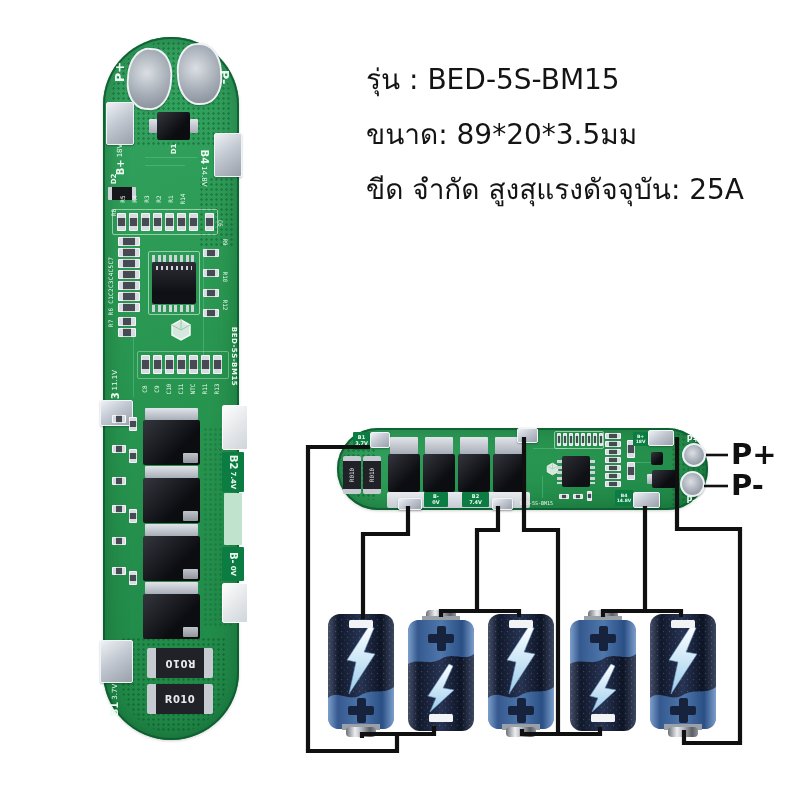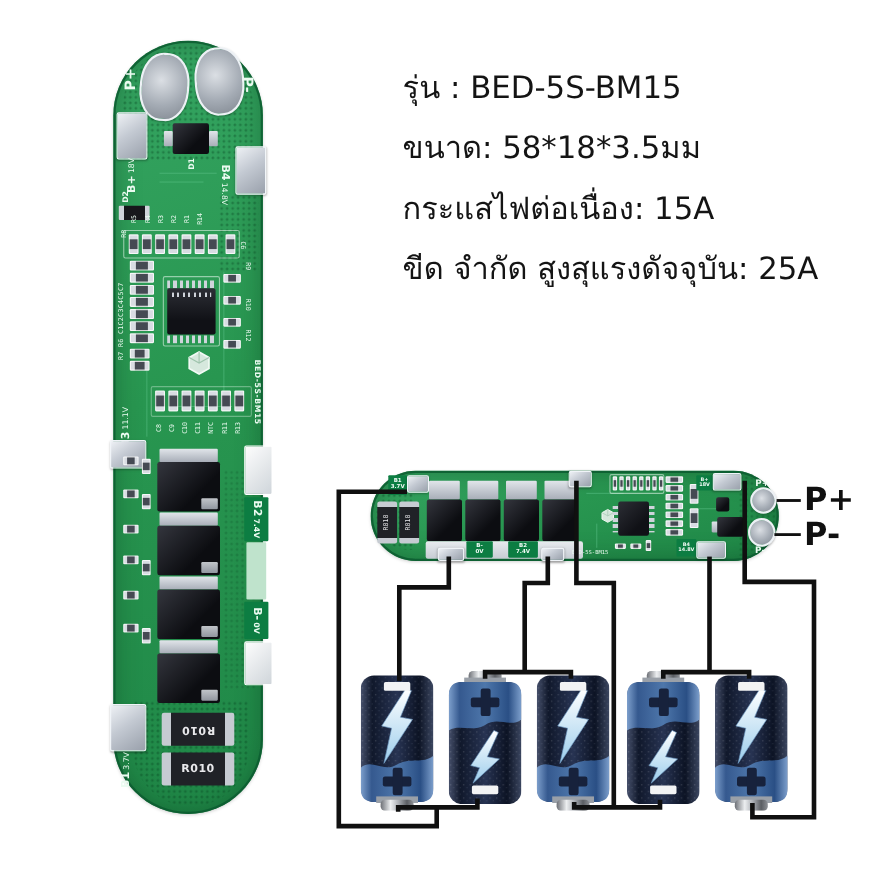--- a/index.html
+++ b/index.html
@@ -232,22 +232,21 @@
   <div class="shunt" style="left:44px;top:611px;width:66px;height:30px">
       <span class="r180">R010</span>
     </div>
   <div class="shunt" style="left:44px;top:647px;width:66px;height:30px">
       <span>R010</span>
     </div>
 </div>
 
 <div class="specs">
   <div class="spec-line">รุ่น : BED-5S-BM15</div>
-  <div class="spec-line">ขนาด: 58*18*3.5มม</div>
-  <div class="spec-line">กระแสไฟต่อเนื่อง: 15A</div>
+  <div class="spec-line">ขนาด: 89*20*3.5มม</div>
   <div class="spec-line">ขีด จำกัด สูงสุแรงดัจจุบัน: 25A</div>
 </div>
 
 <div class="pcb hboard">
   <div class="dots" style="left:4px;top:10px;width:36px;height:62px;border-radius:30px 0 0 30px"></div>
   <div class="dots" style="left:334px;top:4px;width:34px;height:74px;border-radius:0 36px 36px 0;opacity:.5"></div>
   <div class="trace" style="left:196px;top:20px;width:34px;height:1px"></div>
   <div class="trace" style="left:205px;top:48px;width:1px;height:22px"></div>
   <div class="trace" style="left:296px;top:34px;width:26px;height:1px"></div>
 

